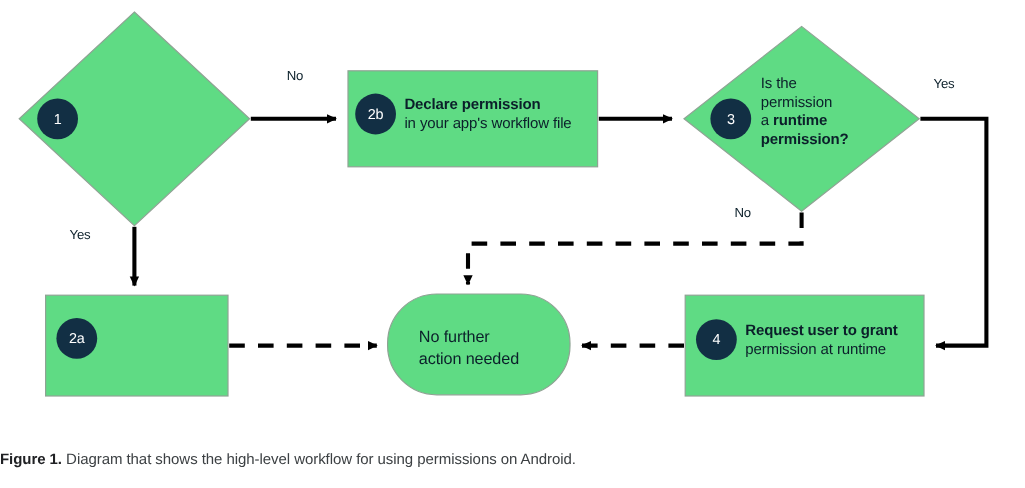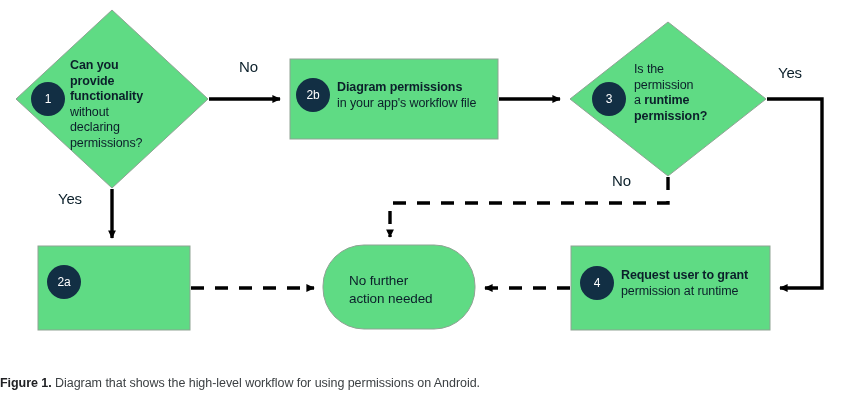--- a/index.html
+++ b/index.html
@@ -38,21 +38,21 @@
     color: #ffffff;
     font-size: 12px;
     font-weight: 500;
     text-align: center;
     letter-spacing: -0.2px;
   }
 
   .edge-label {
     position: absolute;
     color: #0b1f2a;
-    font-size: 15px;
+    font-size: 11px;
     letter-spacing: -0.2px;
   }
 
   
   #figure-caption {
     position: absolute;
     left: 0;
     top: 374px;
     width: 854px;
     font-size: 12.5px;
@@ -108,33 +108,25 @@
     <path d="M767,99 L822,99 L822,288 L780,288" fill="none" stroke="#000000" stroke-width="3.4" marker-end="url(#arrow-solid)"></path>
 
     <path d="M668,177 L668,203 L390,203 L390,237" fill="none" stroke="#000000" stroke-width="3.4" stroke-dasharray="13 11" marker-end="url(#arrow-dash)"></path>
 
     <line x1="191" y1="288" x2="314" y2="288" stroke="#000000" stroke-width="3.4" stroke-dasharray="13 11" marker-end="url(#arrow-dash)"></line>
 
     <line x1="570" y1="288" x2="485" y2="288" stroke="#000000" stroke-width="3.4" stroke-dasharray="13 11" marker-end="url(#arrow-dash)"></line>
   </svg>
 
   
-  <div class="node-text" style="left:70px; top:58px; width:120px;">
-    <b>Can you</b><br>
-    <b>provide</b><br>
-    <b>functionality</b><br>
-    <span>without</span><br>
-    <span>declaring</span><br>
-    <span>permissions?</span>
-  </div>
   <div class="badge-label" style="left:38px; top:92px; width:20px;">1</div>
 
   
   <div class="node-text" style="left:337px; top:80px; width:160px;">
-    <b>Diagram permissions</b><br>
+    <b>Declare permission</b><br>
     <span>in your app's workflow file</span>
   </div>
   <div class="badge-label" style="left:300px; top:88px; width:26px;">2b</div>
 
   
   <div class="node-text" style="left:634px; top:62px; width:110px;">
     <span>Is the</span><br>
     <span>permission</span><br>
     <span>a </span><b>runtime</b><br>
     <b>permission?</b>

